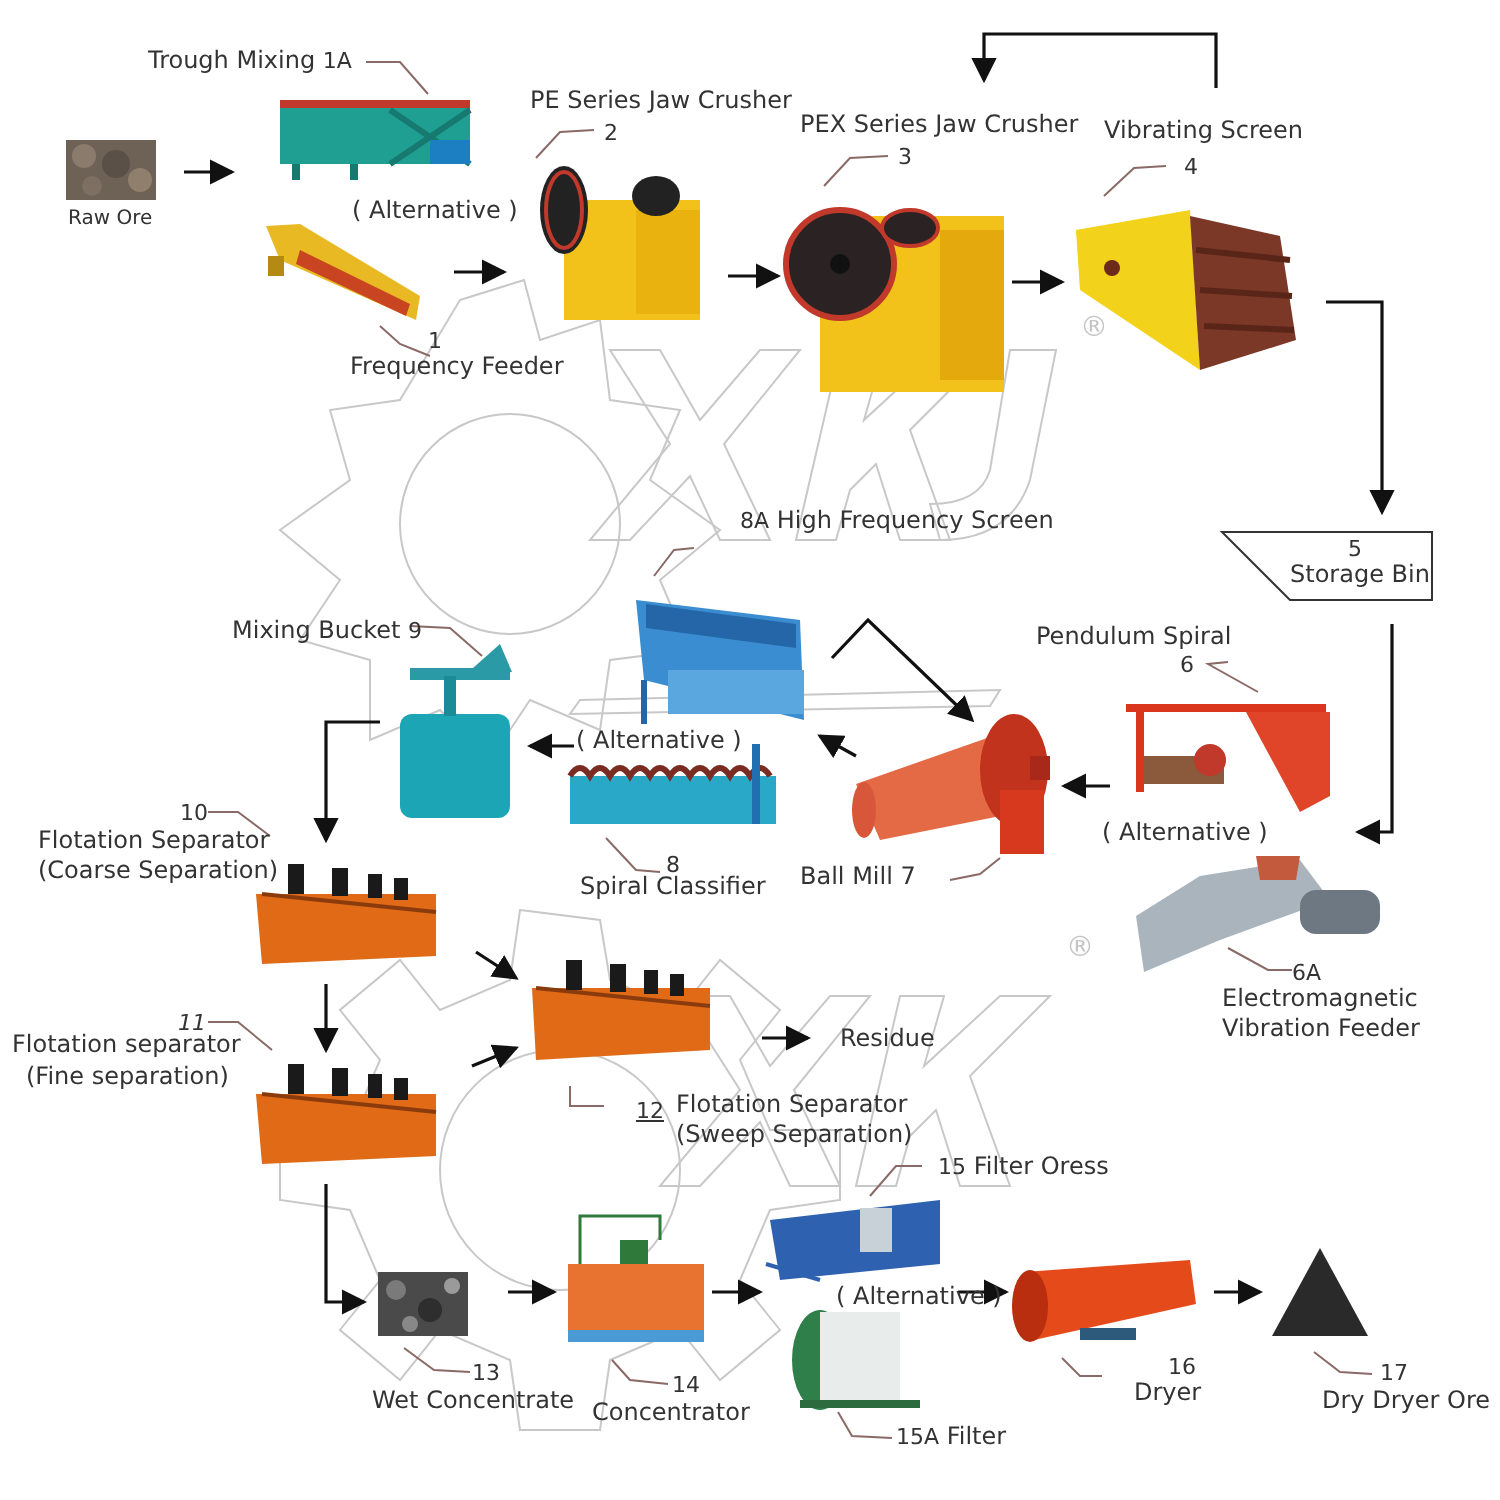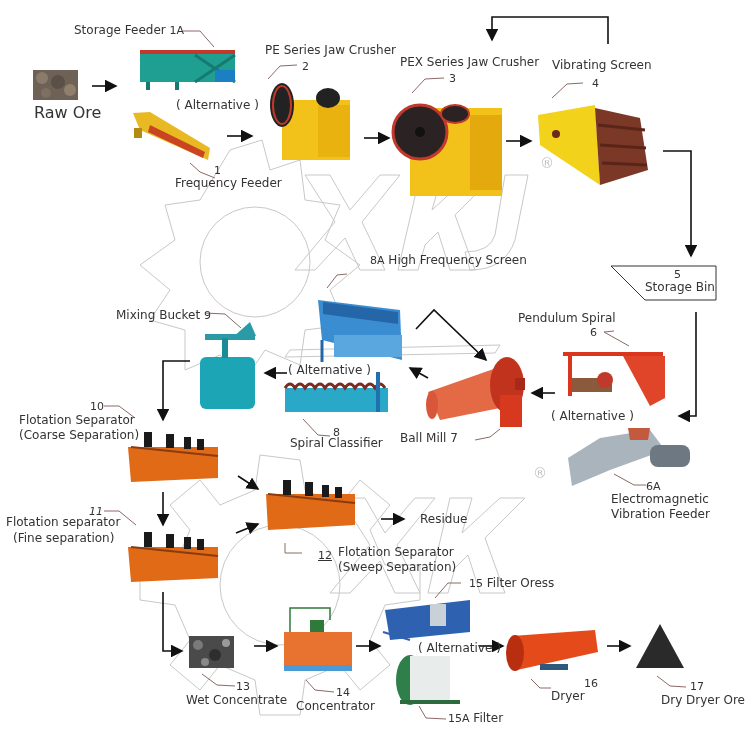--- a/index.html
+++ b/index.html
@@ -237,24 +237,24 @@
     <polyline points="302,553 285,553 285,543"></polyline>
     <polyline points="461,583 448,583 435,598"></polyline>
     <polyline points="235,686 217,685 202,674"></polyline>
     <polyline points="334,692 315,690 306,680"></polyline>
     <polyline points="446,719 426,718 419,706"></polyline>
     <polyline points="551,688 540,688 531,679"></polyline>
     <polyline points="686,687 670,686 657,676"></polyline>
   </g>
 </svg>
 
-<div class="lbl" style="left:34px;top:104px;font-size:16px;">Raw Ore</div>
+<div class="lbl" style="left:34px;top:104px;font-size:10px;">Raw Ore</div>
 
 <div class="lbl" style="left:74px;top:24px;">
-  <span>Storage Feeder</span>
+  <span>Trough Mixing</span>
   <span style="font-size:11px;">1A</span>
 </div>
 <div class="lbl" style="left:176px;top:99px;">( Alternative )</div>
 
 <div class="num" style="left:214px;top:164px;">1</div>
 <div class="lbl" style="left:175px;top:177px;">Frequency Feeder</div>
 
 <div class="lbl" style="left:265px;top:44px;">PE Series Jaw Crusher</div>
 <div class="num" style="left:302px;top:60px;">2</div>
 
@@ -319,16 +319,16 @@
   <span>Filter Oress</span>
 </div>
 <div class="lbl" style="left:418px;top:642px;">( Alternative )</div>
 
 <div class="lbl" style="left:448px;top:712px;">
   <span style="font-size:11px;">15A</span>
   <span>Filter</span>
 </div>
 
 <div class="num" style="left:584px;top:677px;">16</div>
-<div class="lbl" style="left:551px;top:690px;">Dryer</div>
+<div class="lbl" style="left:567px;top:690px;">Dryer</div>
 
 <div class="num" style="left:690px;top:680px;">17</div>
 <div class="lbl" style="left:661px;top:694px;">Dry Dryer Ore</div>
 
 </body></html>

